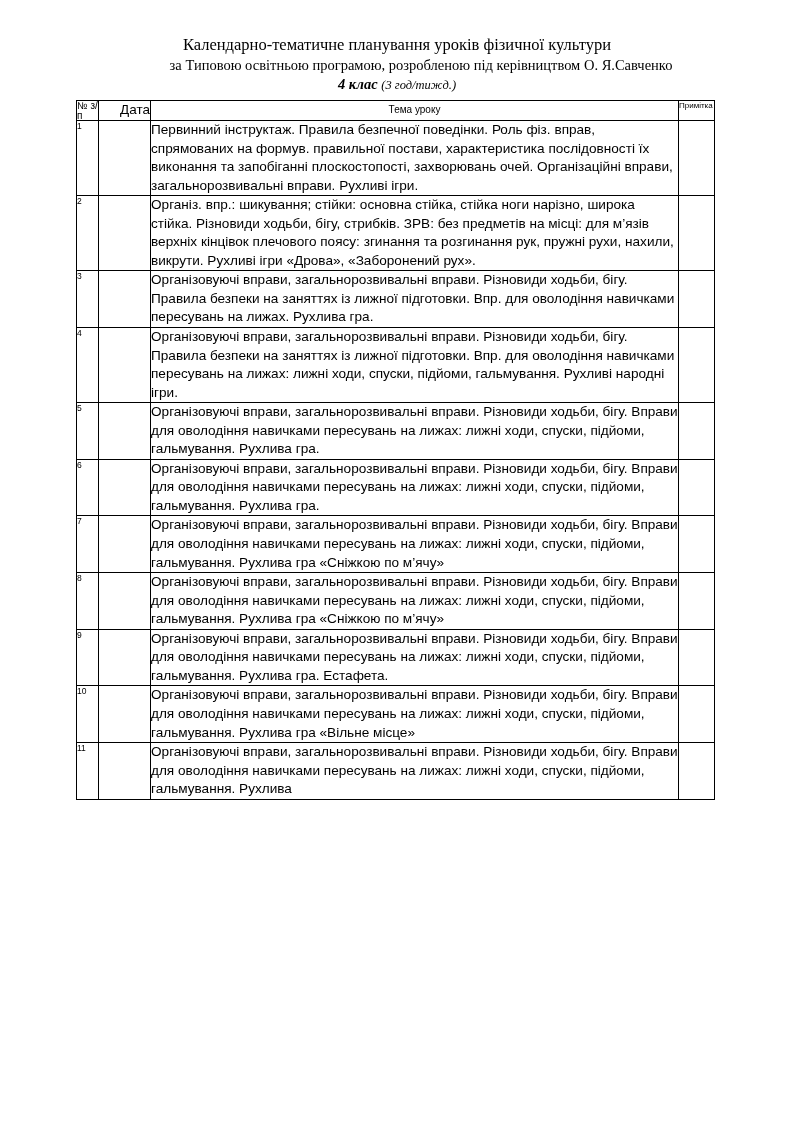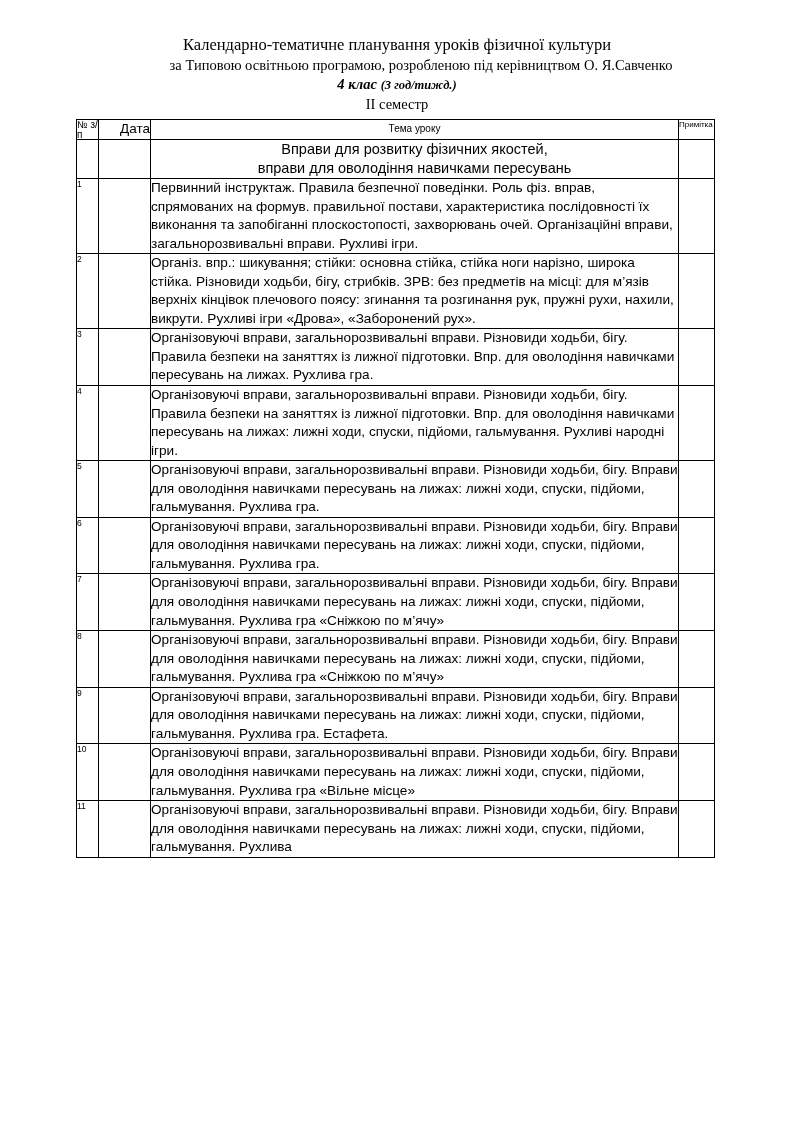--- a/index.html
+++ b/index.html
@@ -44,21 +44,20 @@
     line-height: 19px;
     white-space: nowrap;
   }
   .title-line-3 .grade {
     font-weight: bold;
     font-style: italic;
   }
   .title-line-3 .hours {
     font-style: italic;
     font-size: 12.5px;
-    font-weight: bold;
   }
   .title-line-4 {
     font-family: "Liberation Serif", serif;
     font-size: 14.5px;
     line-height: 19px;
     white-space: nowrap;
   }
 
   table.plan {
     border-collapse: collapse;
@@ -137,47 +136,37 @@
 </style>
 </head>
 <body>
 
 <div class="page">
 
   <div class="doc-header">
     <div class="title-line-1">Календарно-тематичне планування уроків фізичної культури</div>
     <div class="title-line-2">за Типовою освітньою програмою, розробленою під керівництвом О. Я.Савченко</div>
     <div class="title-line-3"><span class="grade">4 клас</span> <span class="hours">(3 год/тижд.)</span></div>
-    <div class="title-line-4">II семестр</div>
   </div>
 
   <table class="plan">
     <colgroup>
       <col class="c-num">
       <col class="c-date">
       <col class="c-theme">
       <col class="c-note">
     </colgroup>
     <tbody>
       <tr>
         <th class="hdr-num">№ з/п</th>
         <th class="hdr-date">Дата</th>
         <th class="hdr-theme">Тема уроку</th>
         <th class="hdr-note">Примітка</th>
       </tr>
 
-      <tr>
-        <td class="num"></td>
-        <td class="date"></td>
-        <td class="section-head">
-          <span class="sect-l1">Вправи для розвитку фізичних якостей,</span>
-          <span class="sect-l2">вправи для оволодіння навичками пересувань</span>
-        </td>
-        <td class="note"></td>
-      </tr>
 
       <tr>
         <td class="num">1</td>
         <td class="date"></td>
         <td class="theme">Первинний інструктаж. Правила безпечної поведінки. Роль фіз. вправ, спрямованих на формув. правильної постави, характеристика послідовності їх виконання та запобіганні плоскостопості, захворювань очей. Організаційні вправи, загальнорозвивальні вправи. Рухливі ігри.</td>
         <td class="note"></td>
       </tr>
       <tr>
         <td class="num">2</td>
         <td class="date"></td>

